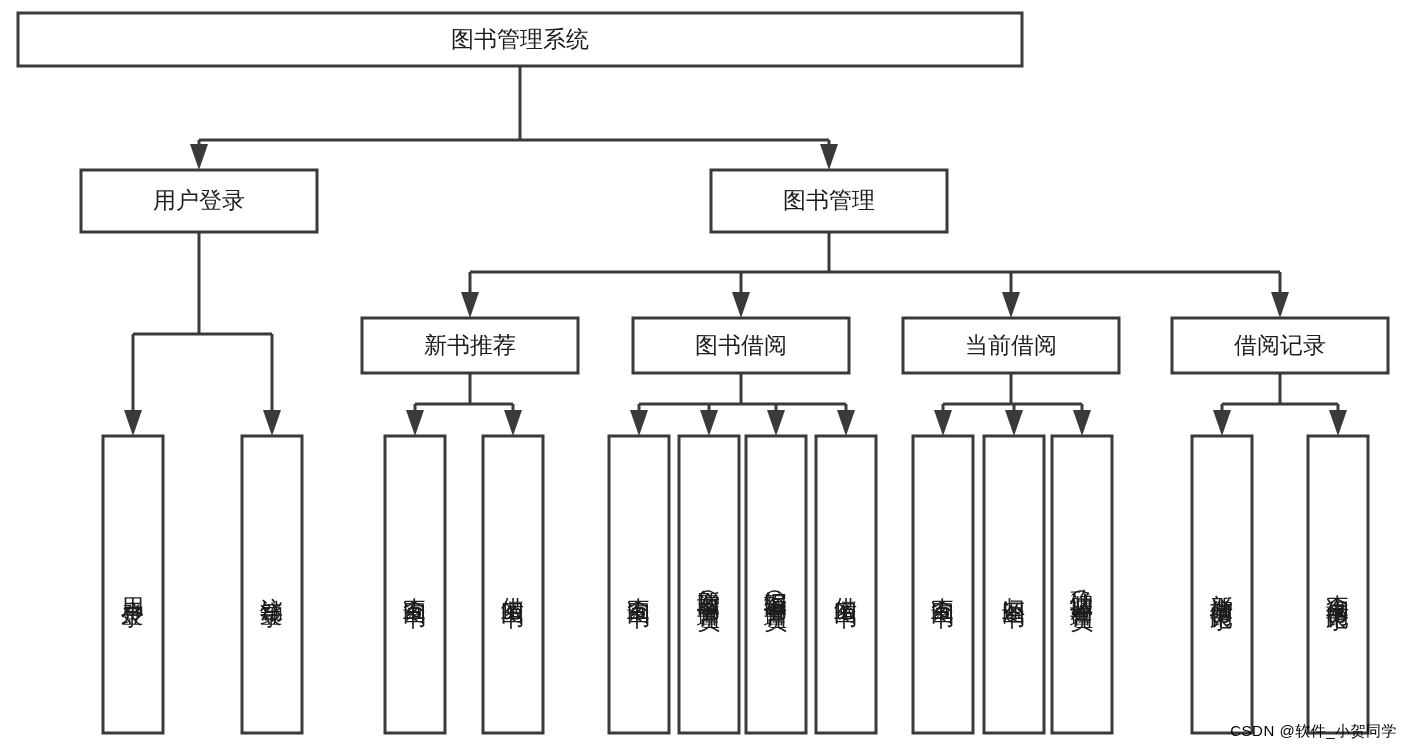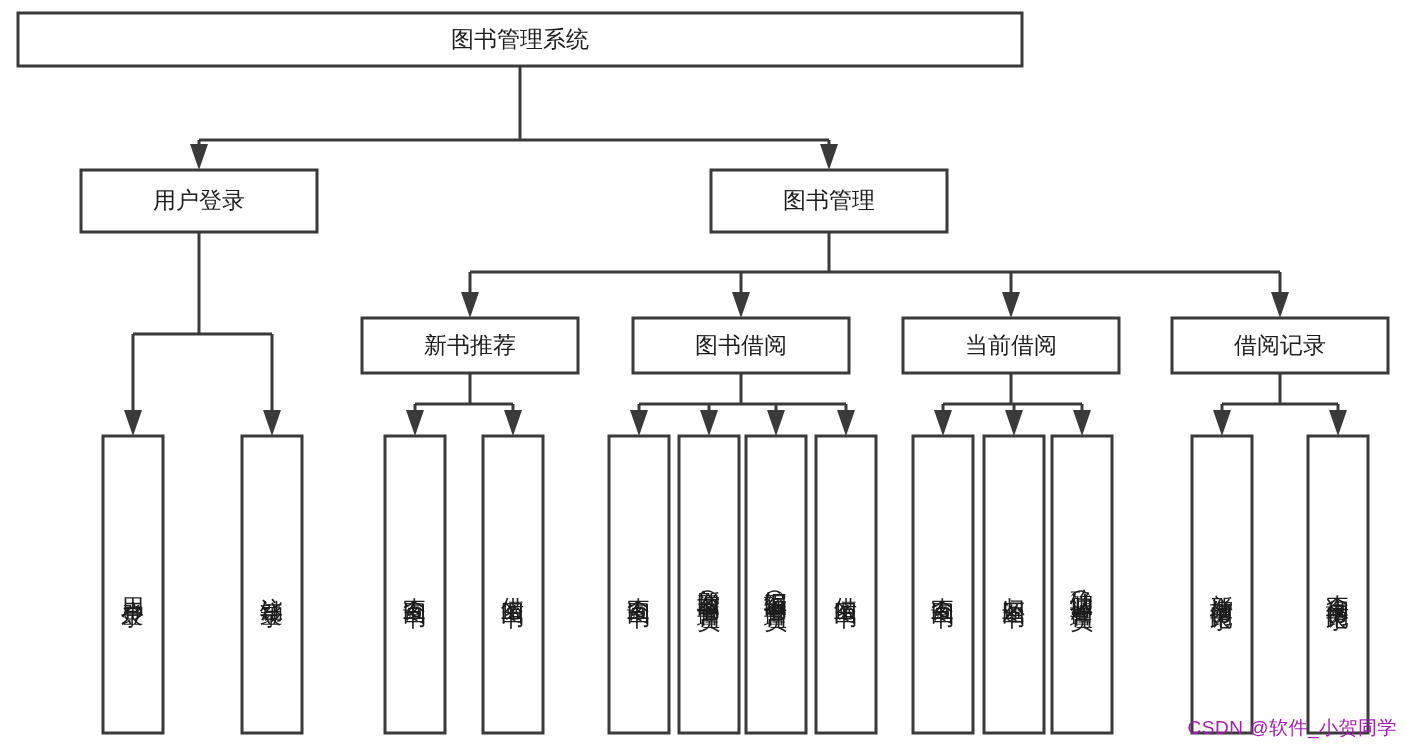--- a/index.html
+++ b/index.html
@@ -72,22 +72,22 @@
     letter-spacing: 3px;
     color: #1c1c1c;
     white-space: nowrap;
     text-align: center;
   }
   #watermark {
     position: absolute;
     right: 8px;
     bottom: 6px;
     font-family: "Liberation Sans", "DejaVu Sans", sans-serif;
-    font-size: 19px;
-    color: #a21caf;
+    font-size: 15px;
+    color: #000000;
     letter-spacing: 0.5px;
     user-select: none;
     white-space: nowrap;
     text-align: right;
   }
 </style>
 </head>
 <body>
 
 <div id="diagram-root">

